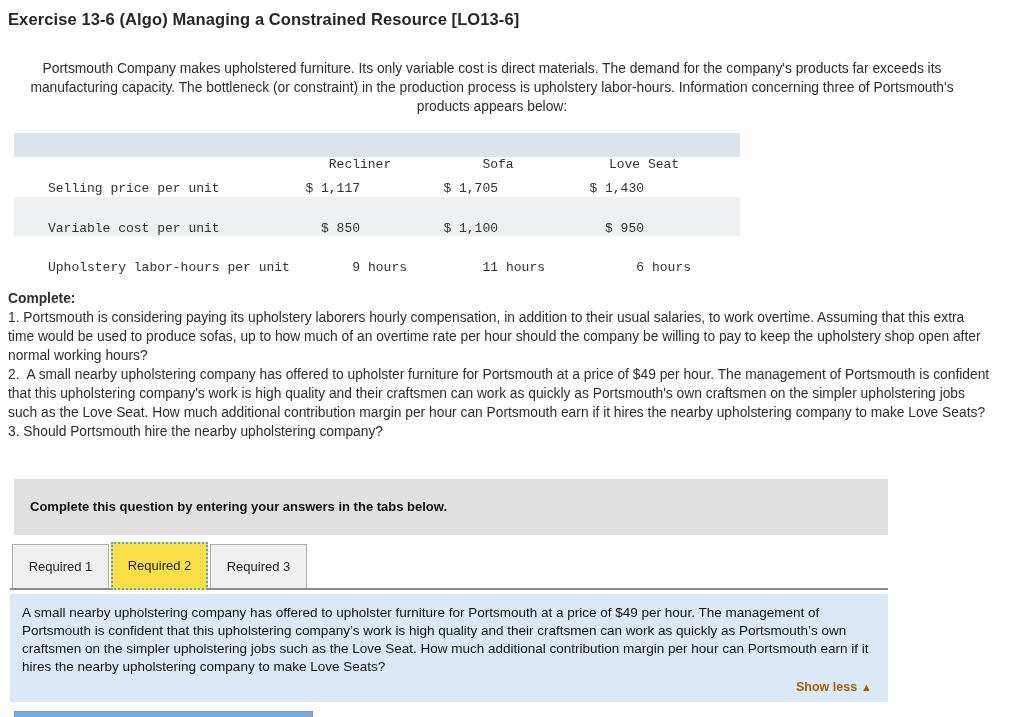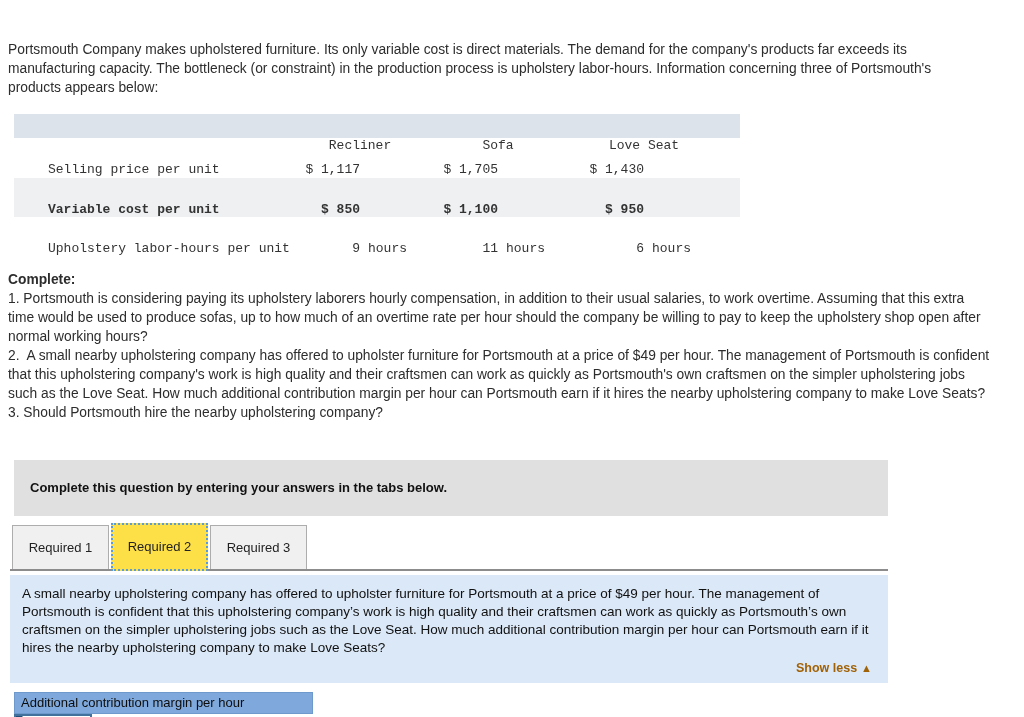--- a/index.html
+++ b/index.html
@@ -1,27 +1,27 @@
 <!DOCTYPE html>
 <html><head>
 <meta charset="utf-8">
 <style>
   * { margin: 0; padding: 0; box-sizing: border-box; }
   body { background: #ffffff; font-family: "Liberation Sans", sans-serif; color: #2d2d2d; }
   .page { width: 1024px; height: 717px; overflow: hidden; padding: 10px 0 0 8px; background: #fff; }
 
   h1.title { font-size: 16.5px; font-weight: 700; color: #262626; letter-spacing: 0.1px; }
 
-  p.intro { margin-top: 30px; width: 968px; font-size: 13.8px; line-height: 19px; }
+  p.intro { margin-top: 30px; width: 968px; font-size: 13.8px; line-height: 19px; text-align: center; }
 
   
   .ptable { margin: 17px 0 0 6px; width: 726px; font-family: "Liberation Mono", "DejaVu Sans Mono", monospace; font-size: 13px; line-height: 15.5px; color: #333; }
   .trow { display: flex; }
   .trow.thead { background: #dde3ea; }
-  .trow.shaded { background: #eef0f2; font-weight: bold; }
+  .trow.shaded { background: #eef0f2; }
   .tcell { flex: none; margin-top: 24px; }
   .tcell.label { width: 274px; padding-left: 34px; text-align: left; white-space: nowrap; }
   .tcell.val { display: flex; position: relative; }
   .tcell.c1 { width: 120px; }
   .tcell.c2 { width: 138px; }
   .tcell.c3 { width: 146px; }
   .tcell.val .num { flex: 1 1 auto; text-align: right; white-space: pre; }
   .tcell.val .unit { flex: none; width: 48px; padding-left: 8px; white-space: pre; }
   .tcell.val .hdr { position: absolute; right: 48px; top: 0; transform: translateX(50%); white-space: nowrap; }
 
@@ -54,20 +54,21 @@
   
   .nav { margin-top: 13px; width: 878px; display: flex; justify-content: center; gap: 22px; }
   .navbtn { height: 30px; min-width: 168px; background: #4576b5; color: #ffffff; border: none; border-radius: 3px; font-family: "Liberation Sans", sans-serif; font-size: 13px; font-weight: 700; display: flex; align-items: center; justify-content: center; gap: 14px; cursor: pointer; padding: 0 26px; }
   .navbtn .chev { font-weight: 400; font-size: 13px; color: #d6e2f0; }
 </style>
 </head>
 <body>
 
 <div class="page">
 
+  <h1 class="title">Exercise 13-6 (Algo) Managing a Constrained Resource [LO13-6]</h1>
 
   <p class="intro">Portsmouth Company makes upholstered furniture. Its only variable cost is direct materials. The demand for the company's products far exceeds its manufacturing capacity. The bottleneck (or constraint) in the production process is upholstery labor-hours. Information concerning three of Portsmouth's products appears below:</p>
 
   <div class="ptable">
     <div class="trow thead">
       <div class="tcell label"></div>
       <div class="tcell val c1">
           <span class="hdr">Recliner</span>
         </div>
       <div class="tcell val c2">

